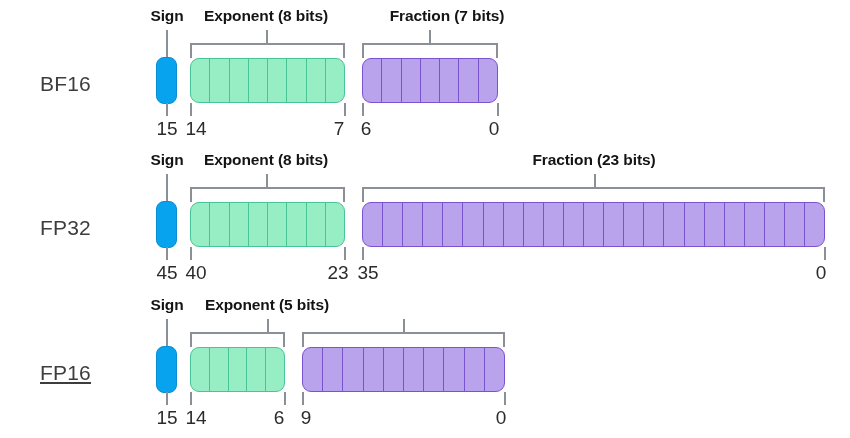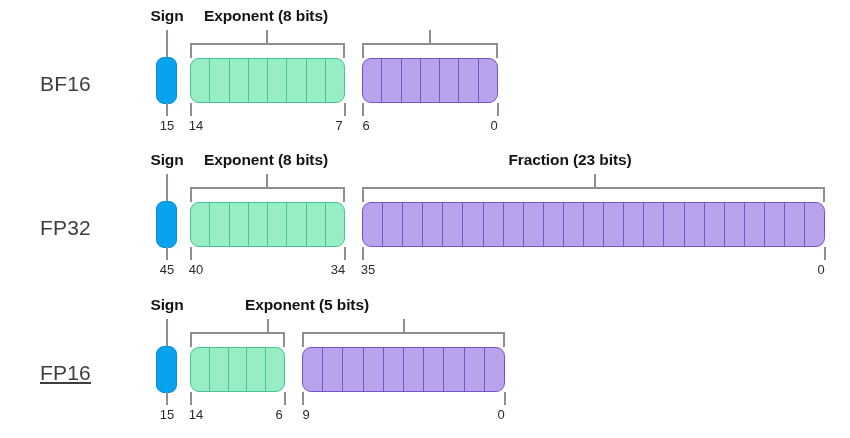--- a/index.html
+++ b/index.html
@@ -99,35 +99,36 @@
   }
 
   
   .tick {
     position: absolute;
     width: 2px;
     background: #8b8f96;
   }
   .bit-index {
     position: absolute;
-    font-size: 13px;
+    font-size: 19px;
     color: #2b2b2b;
     white-space: nowrap;
     transform: translateX(-50%);
   }
 </style>
 </head>
 <body>
 
 <div class="canvas">
 
   <div class="row-label" style="left:40px; top:72px;">BF16</div>
 
   <div class="group-title" style="left:167px; top:7px;">Sign</div>
   <div class="group-title" style="left:266px; top:7px;">Exponent (8 bits)</div>
+  <div class="group-title" style="left:447px; top:7px;">Fraction (7 bits)</div>
 
   <div class="sign-stem" style="left:166px; top:30px; height:28px;"></div>
   <div class="bracket" style="left:190px; top:43px; width:155px; height:15px;"></div>
   <div class="bracket-stem" style="left:266px; top:30px; height:14px;"></div>
   <div class="bracket" style="left:362px; top:43px; width:136px; height:15px;"></div>
   <div class="bracket-stem" style="left:429px; top:30px; height:14px;"></div>
 
   <div class="block sign" style="left:156px; top:57px; width:21px; height:47px;"></div>
 
   <div class="block exponent" style="left:190px; top:58px; width:155px; height:45px;">
@@ -160,21 +161,21 @@
   <div class="bit-index" style="left:167px; top:118px;">15</div>
   <div class="bit-index" style="left:196px; top:118px;">14</div>
   <div class="bit-index" style="left:339px; top:118px;">7</div>
   <div class="bit-index" style="left:366px; top:118px;">6</div>
   <div class="bit-index" style="left:494px; top:118px;">0</div>
 
   <div class="row-label" style="left:40px; top:216px;">FP32</div>
 
   <div class="group-title" style="left:167px; top:151px;">Sign</div>
   <div class="group-title" style="left:266px; top:151px;">Exponent (8 bits)</div>
-  <div class="group-title" style="left:570px; top:151px;">Fraction (23 bits)</div>
+  <div class="group-title" style="left:594px; top:151px;">Fraction (23 bits)</div>
 
   <div class="sign-stem" style="left:166px; top:174px; height:28px;"></div>
   <div class="bracket" style="left:190px; top:187px; width:155px; height:15px;"></div>
   <div class="bracket-stem" style="left:266px; top:174px; height:14px;"></div>
   <div class="bracket" style="left:362px; top:187px; width:463px; height:15px;"></div>
   <div class="bracket-stem" style="left:594px; top:174px; height:14px;"></div>
 
   <div class="block sign" style="left:156px; top:201px; width:21px; height:47px;"></div>
 
   <div class="block exponent" style="left:190px; top:202px; width:155px; height:45px;">
@@ -215,28 +216,28 @@
     </div>
 
   <div class="tick" style="left:166px; top:247px; height:13px;"></div>
   <div class="tick" style="left:190px; top:247px; height:13px;"></div>
   <div class="tick" style="left:344px; top:247px; height:13px;"></div>
   <div class="tick" style="left:362px; top:247px; height:13px;"></div>
   <div class="tick" style="left:824px; top:247px; height:13px;"></div>
 
   <div class="bit-index" style="left:167px; top:262px;">45</div>
   <div class="bit-index" style="left:196px; top:262px;">40</div>
-  <div class="bit-index" style="left:338px; top:262px;">34</div>
+  <div class="bit-index" style="left:338px; top:262px;">23</div>
   <div class="bit-index" style="left:368px; top:262px;">35</div>
   <div class="bit-index" style="left:821px; top:262px;">0</div>
 
   <div class="row-label" style="left:40px; top:361px;text-decoration:underline;">FP16</div>
 
   <div class="group-title" style="left:167px; top:296px;">Sign</div>
-  <div class="group-title" style="left:267px; top:296px;margin-left:40px;">Exponent (5 bits)</div>
+  <div class="group-title" style="left:267px; top:296px;">Exponent (5 bits)</div>
 
   <div class="sign-stem" style="left:166px; top:319px; height:28px;"></div>
   <div class="bracket" style="left:190px; top:332px; width:95px; height:15px;"></div>
   <div class="bracket-stem" style="left:267px; top:319px; height:14px;"></div>
   <div class="bracket" style="left:302px; top:332px; width:203px; height:15px;"></div>
   <div class="bracket-stem" style="left:403px; top:319px; height:14px;"></div>
 
   <div class="block sign" style="left:156px; top:346px; width:21px; height:47px;"></div>
 
   <div class="block exponent" style="left:190px; top:347px; width:95px; height:45px;">

